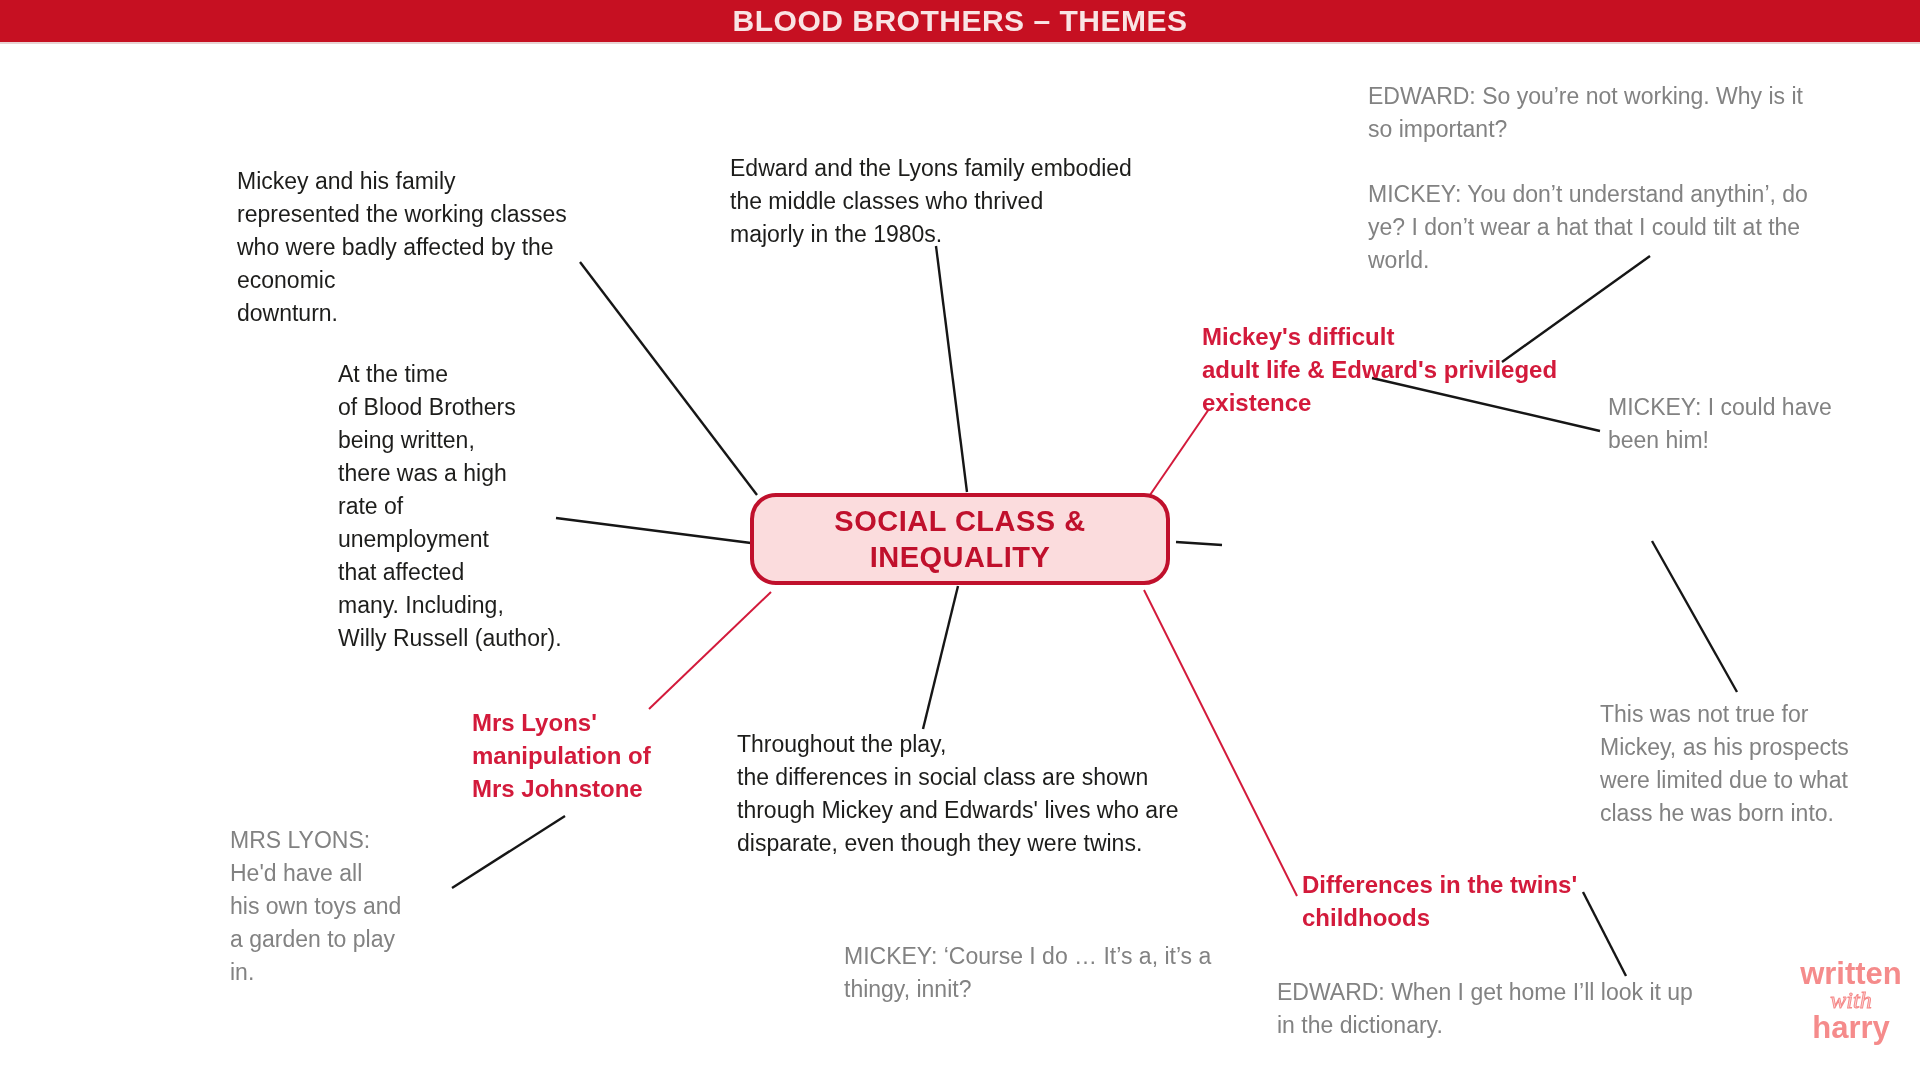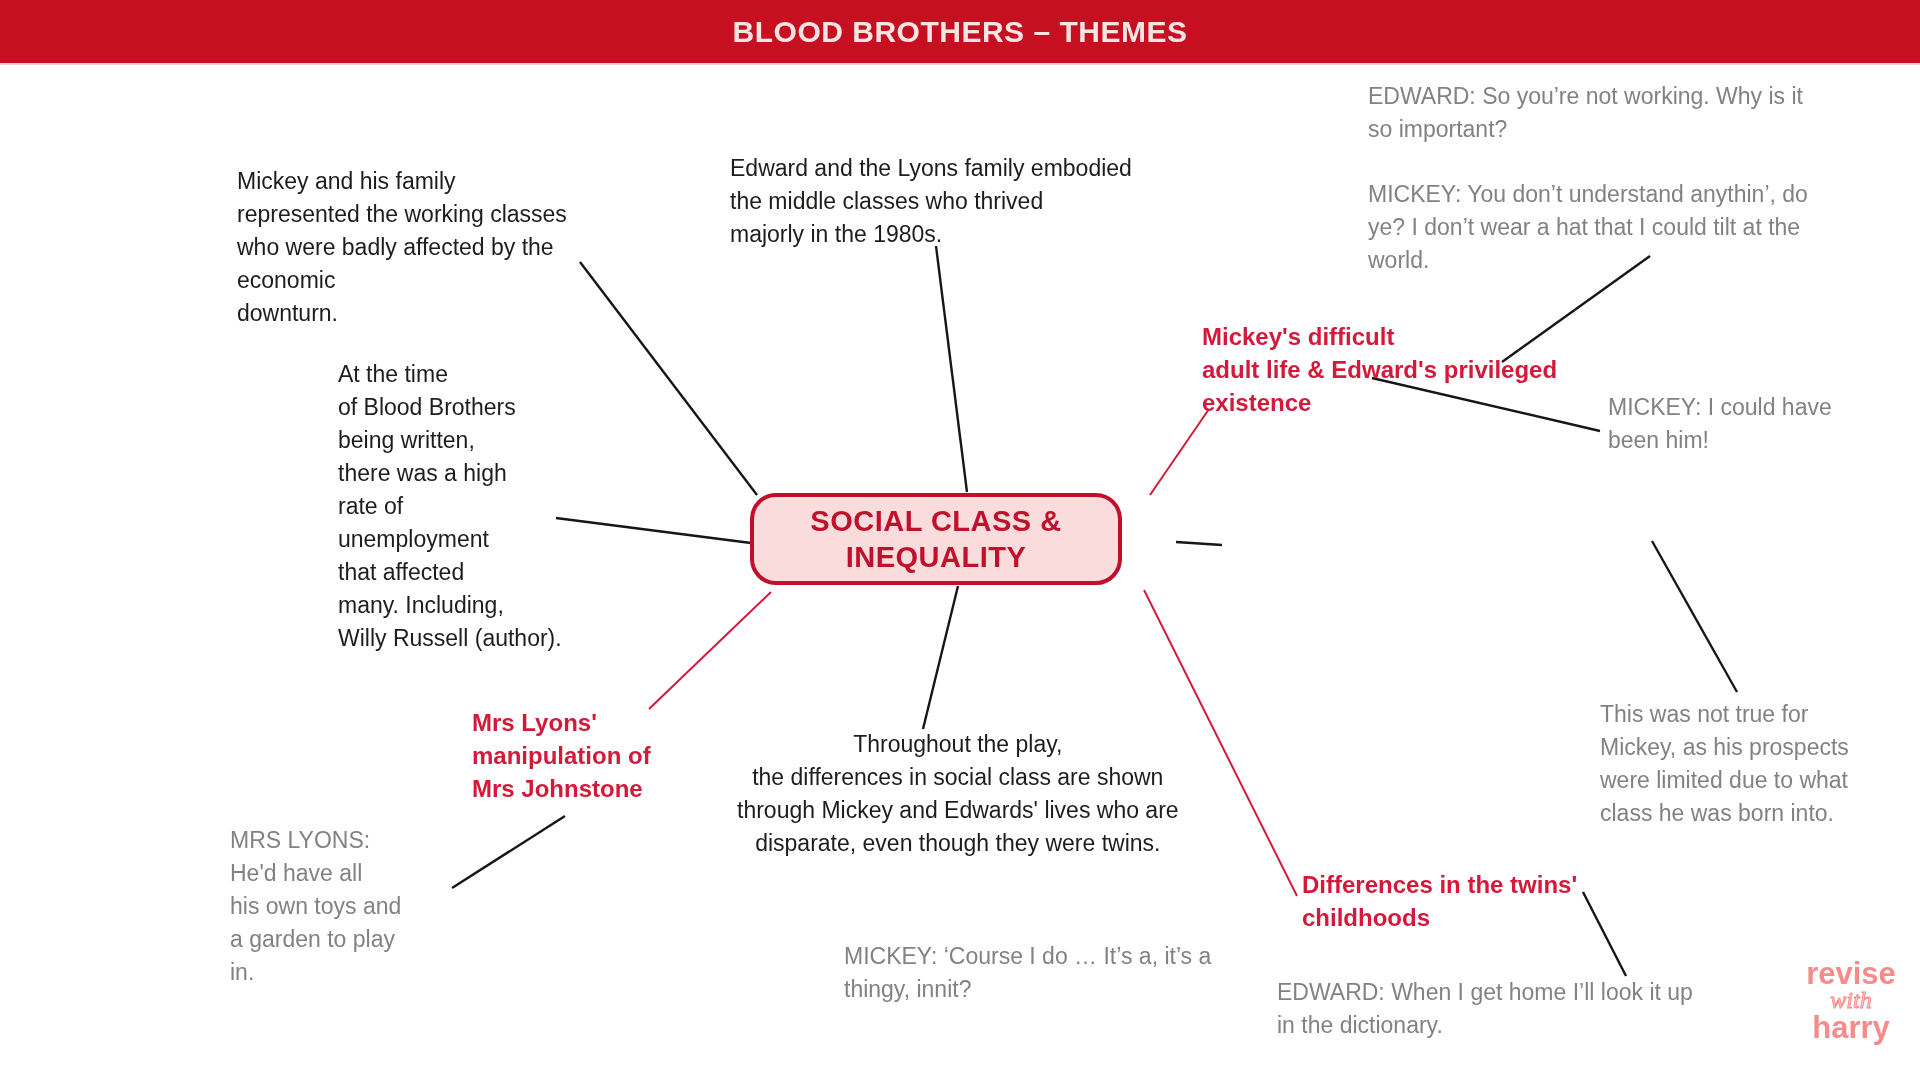--- a/index.html
+++ b/index.html
@@ -8,21 +8,21 @@
   .canvas {
     position: relative;
     width: 1920px;
     height: 1080px;
     background: #ffffff;
     overflow: hidden;
   }
   .header {
     position: absolute;
     left: 0; top: 0;
-    width: 1920px; height: 65px;
+    width: 1920px; height: 44px;
     background: #c61022;
     border-bottom: 2px solid #e8d4d4;
     display: flex;
     align-items: center;
     justify-content: center;
   }
   .header-title {
     color: #f9e4e4;
     font-size: 30px;
     font-weight: 800;
@@ -47,21 +47,21 @@
   .node.quote { color: #828282; }
   .node.subtheme {
     color: #d31a3b;
     font-weight: 700;
     font-size: 24px;
   }
   .center-node {
     position: absolute;
     z-index: 3;
     left: 750px; top: 493px;
-    width: 372px; height: 92px;
+    width: 420px; height: 92px;
     background: #fbdcdd;
     border: 4px solid #c0102c;
     border-radius: 26px;
     display: flex;
     align-items: center;
     justify-content: center;
     text-align: center;
   }
   .center-label {
     color: #c0102c;
@@ -149,35 +149,35 @@
 were limited due to what
 class he was born into.</div>
   <div class="node subtheme" style="left:472px;  top:706px;">Mrs Lyons'
 manipulation of
 Mrs Johnstone</div>
   <div class="node quote" style="left:230px;  top:824px;">MRS LYONS:
 He'd have all
 his own toys and
 a garden to play
 in.</div>
-  <div class="node" style="left:737px;  top:728px;text-align:center;">Throughout the play,
+  <div class="node" style="left:737px;  top:728px;">Throughout the play,
 the differences in social class are shown
 through Mickey and Edwards' lives who are
 disparate, even though they were twins.</div>
   <div class="node quote" style="left:844px;  top:940px;">MICKEY: ‘Course I do … It’s a, it’s a
 thingy, innit?</div>
   <div class="node subtheme" style="left:1302px; top:868px;">Differences in the twins'
 childhoods</div>
   <div class="node quote" style="left:1277px; top:976px;">EDWARD: When I get home I’ll look it up
 in the dictionary.</div>
 
   <div class="center-node">
     <div class="center-label">SOCIAL CLASS &amp;
 INEQUALITY</div>
   </div>
 
   <div class="logo">
-    <div class="logo-line1">revise</div>
+    <div class="logo-line1">written</div>
     <div class="logo-line2">with</div>
     <div class="logo-line3">harry</div>
   </div>
 
 </div>
 
 </body></html>

